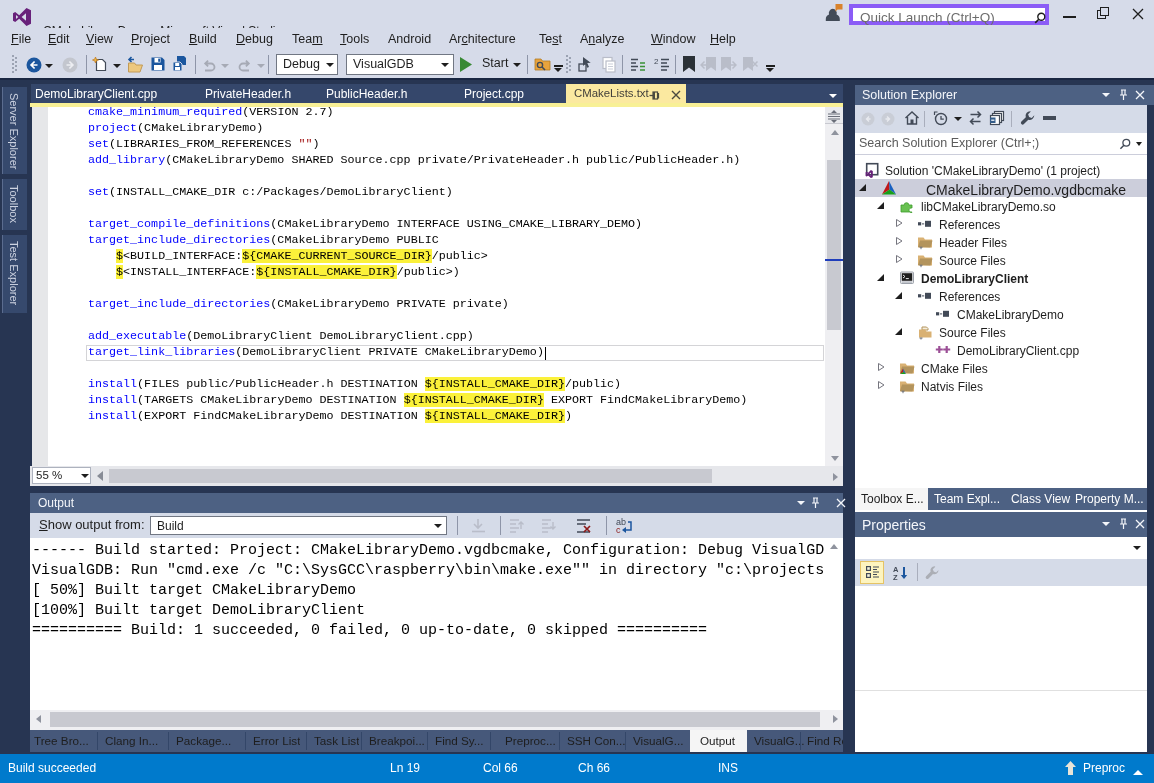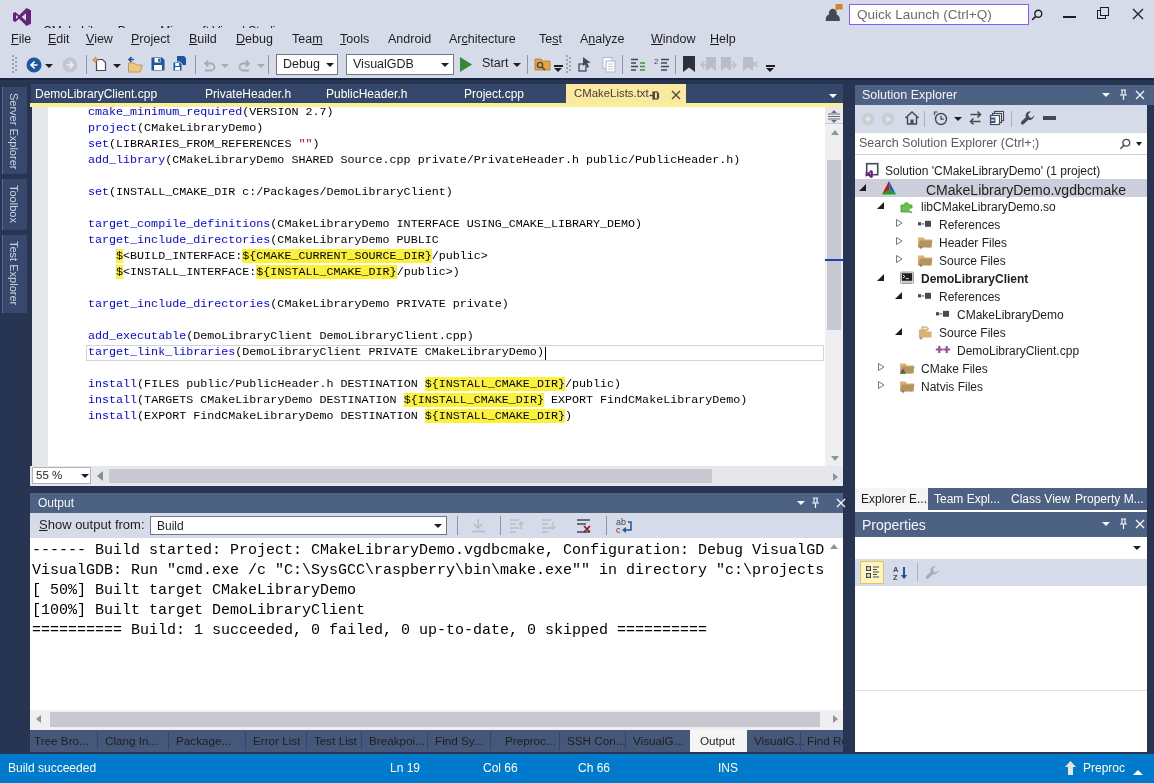--- a/index.html
+++ b/index.html
@@ -66,21 +66,21 @@
 <div class="abs" id="titlebar">
   <svg class="abs" style="left:12px;top:7px" width="20" height="20" viewBox="0 0 20 20">
       <path fill="#68217A" d="M14.5 1 L7.2 8.2 L3.2 5.1 L1 6.2 L1 13.8 L3.2 14.9 L7.2 11.8 L14.5 19 L19 16.8 L19 3.2 Z M4 8.1 L6.3 10 L4 11.9 Z M9.6 10 L14 6.2 L14 13.8 Z"></path>
     </svg>
   <span class="abs" style="left:43px;top:24px;font-size:12px">CMakeLibraryDemo - Microsoft Visual Studio</span>
   <svg class="abs" style="left:823px;top:3px" width="22" height="22" viewBox="0 0 22 22">
       <path fill="#424A57" d="M6 11.5 a4 4.3 0 1 1 7.6 0 c2 .8 3.2 2.4 3.2 4.6 v1.9 H2.8 v-1.9 c0-2.2 1.2-3.8 3.2-4.6 Z"></path>
       <path fill="#D9822B" d="M12.5 1 h7 v5.5 h-5 l-2 2 Z"></path>
       <path fill="#fff" d="M14 2.8 h4 v.9 h-4 Z M14 4.4 h4 v.9 h-4 Z" opacity="0"></path>
     </svg>
-  <div class="abs" style="left:849px;top:4px;width:180px;height:21px;background:#fff;border:1px solid #8b5cf6">
+  <div class="abs" style="left:849px;top:4px;width:200px;height:21px;background:#fff;border:4px solid #8b5cf6">
      <span class="abs" style="left:7px;top:2px;color:#6D6D6D;font-size:13.5px">Quick Launch (Ctrl+Q)</span>
      <svg class="abs" style="left:180px;top:3px" width="14" height="14" viewBox="0 0 14 14">
         <circle cx="8.3" cy="5.7" r="3.5" fill="none" stroke="#1E1E1E" stroke-width="1.4"></circle>
         <path d="M5.8 8.3 L2.2 11.9" stroke="#1E1E1E" stroke-width="1.6"></path>
       </svg>
   </div>
   <div class="abs" style="left:1063px;top:16px;width:13px;height:2px;background:#1E1E1E"></div>
   <div class="abs" style="left:1097px;top:10px;width:9px;height:9px;border:1px solid #1E1E1E;background:#D6DBE9"></div>
   <div class="abs" style="left:1100px;top:7px;width:9px;height:9px;border:1px solid #1E1E1E;background:#D6DBE9"></div>
   <svg class="abs" style="left:1131px;top:7px" width="14" height="14" viewBox="0 0 14 14">
@@ -339,21 +339,21 @@
 
 <div class="abs" id="out-tabs"></div>
 <span class="otab" style="left:34px">Tree Bro...</span>
 <div class="otsep" style="left:97px;top:732px"></div>
 <span class="otab" style="left:105px">Clang In...</span>
 <div class="otsep" style="left:168px;top:732px"></div>
 <span class="otab" style="left:176px">Package...</span>
 <div class="otsep" style="left:245px;top:732px"></div>
 <span class="otab" style="left:253px">Error List</span>
 <div class="otsep" style="left:306px;top:732px"></div>
-<span class="otab" style="left:314px">Test List</span>
+<span class="otab" style="left:314px">Task List</span>
 <div class="otsep" style="left:361px;top:732px"></div>
 <span class="otab" style="left:369px">Breakpoi...</span>
 <div class="otsep" style="left:427px;top:732px"></div>
 <span class="otab" style="left:435px">Find Sy...</span>
 <div class="otsep" style="left:490px;top:732px"></div>
 <span class="otab" style="left:505px">Preproc...</span>
 <div class="otsep" style="left:559px;top:732px"></div>
 <span class="otab" style="left:567px">SSH Con...</span>
 <div class="otsep" style="left:625px;top:732px"></div>
 <span class="otab" style="left:633px">VisualG...</span>
@@ -526,21 +526,21 @@
   </svg>
 <svg class="abs" style="left:899px;top:378px" width="16" height="16" viewBox="0 0 16 16">
     <path fill="#D9B173" d="M1 3.5 h5.5 l1.5 2 h7 v8 H1 Z"></path>
     <path fill="#B3945D" d="M1 13 l2-6.5 h12.5 l-2 7 Z"></path>
     <path d="M2.5 13.2 h3 m-1.5 0 v2" stroke="#6A6E79" stroke-width="1"></path>
   </svg>
 <span class="abs" style="left:921px;top:380px;font-size:12px">Natvis Files</span>
 
 <div class="abs" id="se-tabs"></div>
 <div class="abs" style="left:855px;top:488px;width:73px;height:22px;background:#F5F5F5"></div>
-<span class="abs" style="left:861px;top:492px;color:#1E1E1E;font-size:12px">Explorer E...</span>
+<span class="abs" style="left:861px;top:492px;color:#1E1E1E;font-size:12px">Toolbox E...</span>
 <span class="abs" style="left:934px;top:492px;color:#fff;font-size:12px">Team Expl...</span>
 <span class="abs" style="left:1011px;top:492px;color:#fff;font-size:12px">Class View</span>
 <span class="abs" style="left:1075px;top:492px;color:#fff;font-size:12px">Property M...</span>
 
 <div class="abs" id="pr-title">
     <span class="abs" style="left:7px;top:5px;font-size:14px">Properties</span>
   <div class="dd" style="left:247px;top:10px;border-top-color:#F4F6FA"></div>
   <svg class="abs" style="left:263px;top:6px" width="11" height="12" viewBox="0 0 11 12">
       <path d="M3 1 h5 M4 1 v5 h3 v-5 M2 6 h7 M5.5 6 v5" stroke="#F4F6FA" stroke-width="1.2" fill="none"></path>
     </svg>

